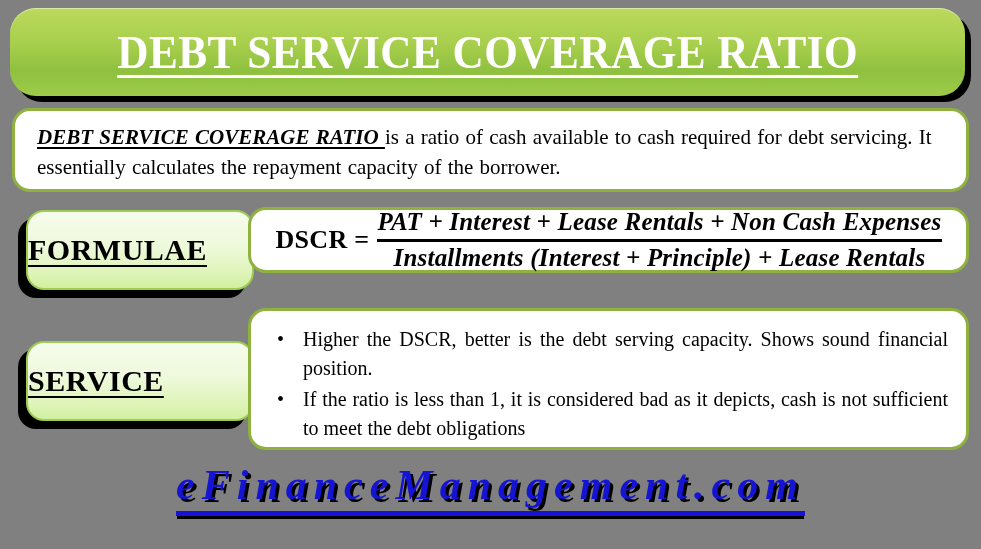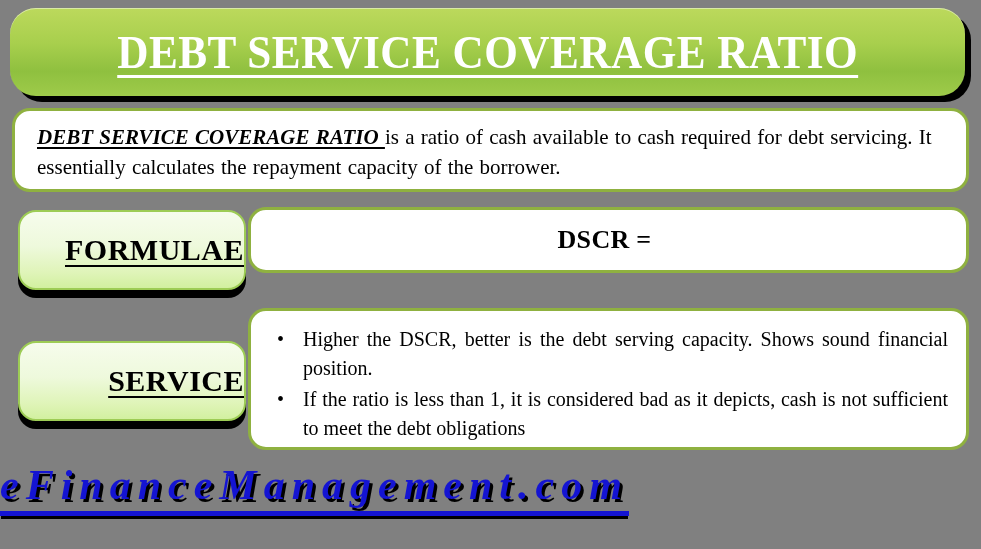--- a/index.html
+++ b/index.html
@@ -103,35 +103,35 @@
     position: absolute;
     left: 8px;
     top: 8px;
     width: 228px;
     height: 80px;
     background: #000000;
     border-radius: 18px;
   }
   .pill {
     position: absolute;
-    left: 8px;
+    left: 16px;
     top: 0;
     width: 228px;
     height: 80px;
     border-radius: 18px;
     border: 2px solid #9dcc55;
     box-sizing: border-box;
     background: linear-gradient(to bottom,
                 #f6fcec 0%,
                 #eef9dc 45%,
                 #dff4b8 80%,
                 #d2f0a0 100%);
     display: flex;
     align-items: center;
-    justify-content: flex-end;
+    justify-content: flex-start;
   }
   .pill-label {
     font-size: 30px;
     font-weight: bold;
     color: #000000;
     text-decoration: underline;
     text-underline-offset: 5px;
     text-decoration-thickness: 2px;
     letter-spacing: 0.5px;
   }
@@ -216,21 +216,21 @@
     font-size: 20px;
     line-height: 1.45;
   }
 
   
   .footer-brand {
     position: absolute;
     left: 0;
     top: 461px;
     width: 981px;
-    text-align: left;
+    text-align: center;
   }
   .brand-text {
     display: inline-block;
     font-size: 42px;
     font-weight: bold;
     font-style: italic;
     color: #1414d2;
     letter-spacing: 7px;
     text-shadow: 3px 3px 0 #000000;
     border-bottom: 5px solid #1414d2;
@@ -258,20 +258,25 @@
 <div class="pill-wrap" id="formulae-wrap">
   <div class="pill-shadow"></div>
   <div class="pill">
     <span class="pill-label">FORMULAE</span>
   </div>
 </div>
 
 <div class="panel formula-panel">
   <div class="formula-row">
     <span class="formula-lhs">DSCR =</span>
+    <span class="fraction">
+      <span class="fraction-numerator">PAT + Interest + Lease Rentals + Non Cash Expenses</span>
+      <span class="fraction-bar"></span>
+      <span class="fraction-denominator">Installments (Interest + Principle) + Lease Rentals</span>
+    </span>
   </div>
 </div>
 
 <div class="pill-wrap" id="analysis-wrap">
   <div class="pill-shadow"></div>
   <div class="pill">
     <span class="pill-label">SERVICE</span>
   </div>
 </div>
 

